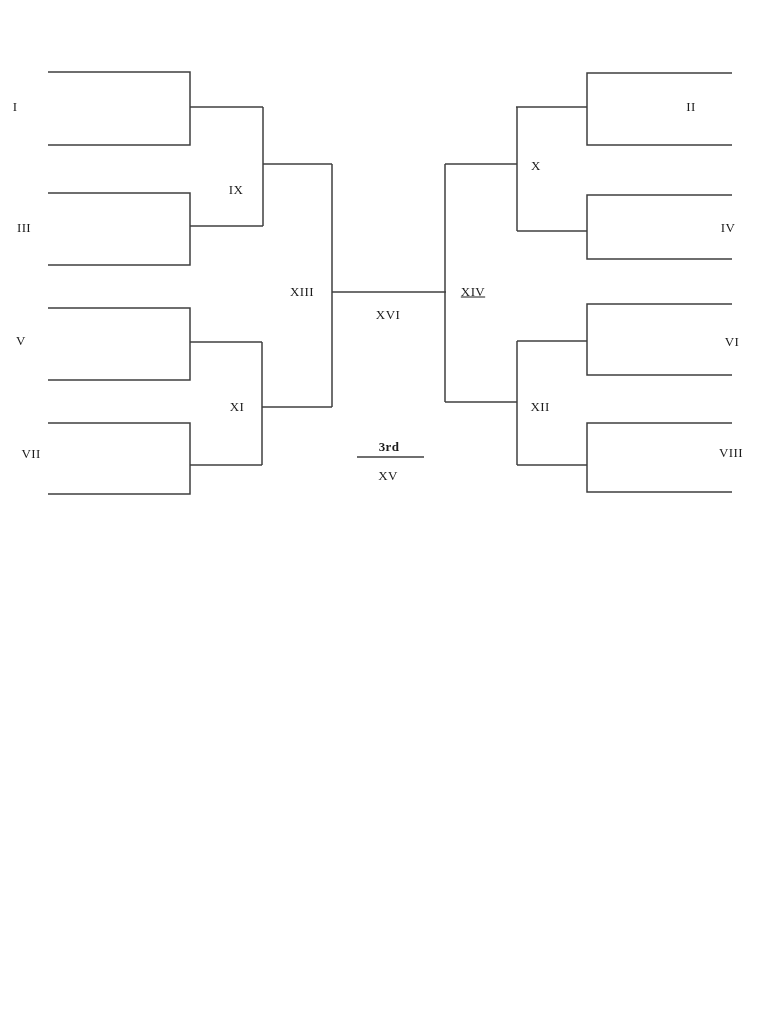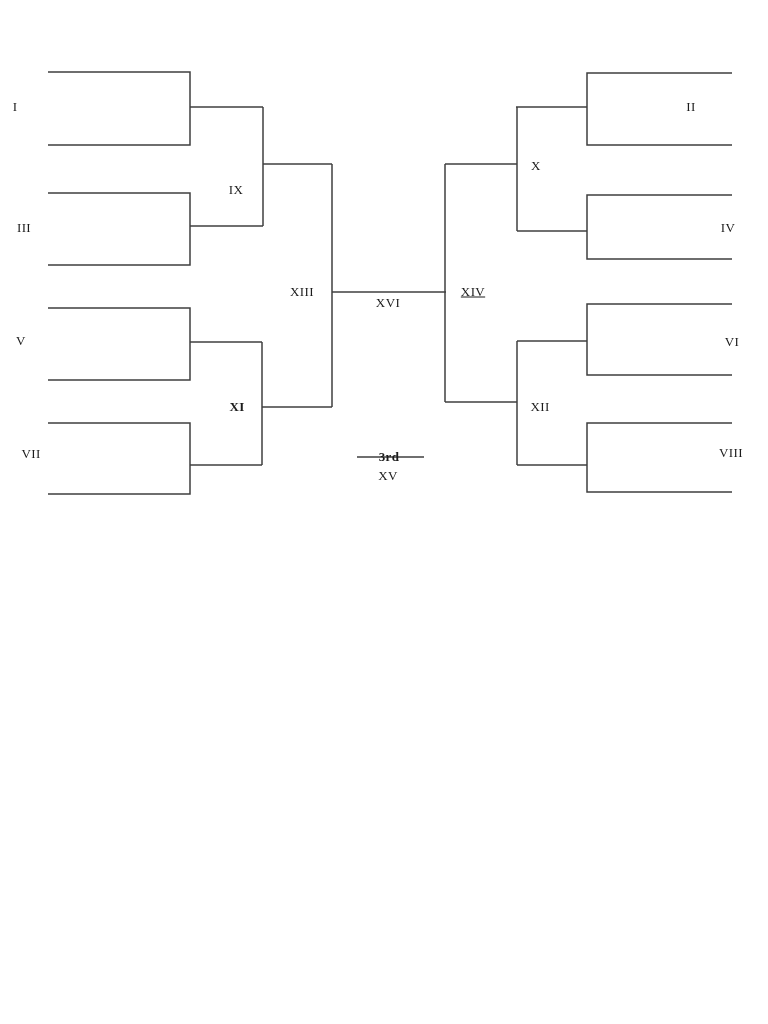--- a/index.html
+++ b/index.html
@@ -27,21 +27,21 @@
   }
   .lbl{
     position:absolute;
     transform:translate(-50%,-50%);
     font-size:13px;
     color:var(--text-color);
     white-space:nowrap;
     letter-spacing:0.4px;
     line-height:1;
   }
-  .lbl.bold{font-weight:bold;margin-top:10px;}
+  .lbl.bold{font-weight:bold;}
 </style>
 </head>
 <body>
 
 <div class="canvas">
 
   <svg width="768" height="1024" viewBox="0 0 768 1024" aria-hidden="true">
 
     <path class="ln" d="M48 72 H190 V145 H48"></path>
     <path class="ln" d="M190 107 H263"></path>
@@ -84,24 +84,24 @@
   <div class="lbl" style="left:24px;top:227px;">III</div>
   <div class="lbl" style="left:21px;top:340px;">V</div>
   <div class="lbl" style="left:31px;top:453px;text-align:center;">VII</div>
 
   <div class="lbl" style="left:691px;top:106px;">II</div>
   <div class="lbl" style="left:728px;top:227px;">IV</div>
   <div class="lbl" style="left:732px;top:341px;">VI</div>
   <div class="lbl" style="left:731px;top:452px;">VIII</div>
 
   <div class="lbl" style="left:236px;top:164px;margin-top:25px;">IX</div>
-  <div class="lbl" style="left:237px;top:406px;font-weight:bold;">XI</div>
+  <div class="lbl" style="left:237px;top:406px;">XI</div>
   <div class="lbl" style="left:536px;top:165px;">X</div>
   <div class="lbl" style="left:540px;top:406px;">XII</div>
 
   <div class="lbl" style="left:302px;top:291px;">XIII</div>
   <div class="lbl" style="left:473px;top:291px;text-decoration:underline;">XIV</div>
-  <div class="lbl" style="left:388px;top:302px;">XVI</div>
+  <div class="lbl" style="left:388px;top:314px;">XVI</div>
 
   <div class="lbl bold" style="left:389px;top:446px;">3rd</div>
   <div class="lbl" style="left:388px;top:475px;">XV</div>
 
 </div>
 
 </body></html>

